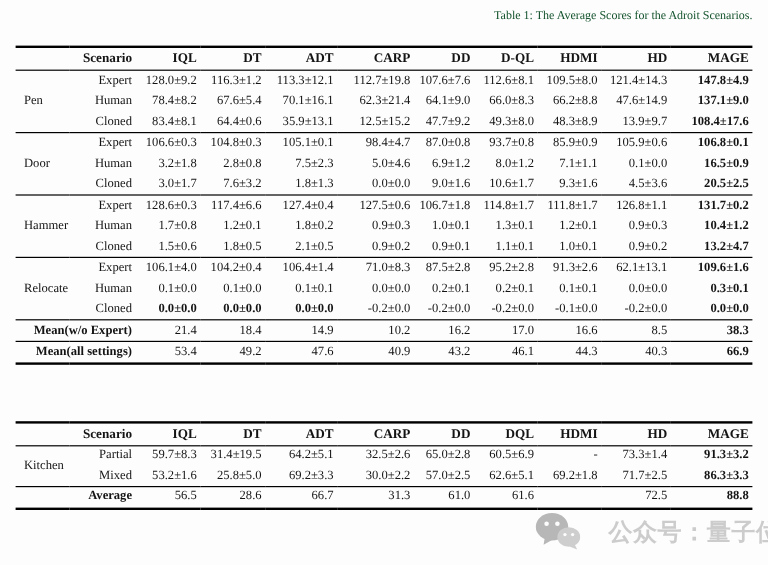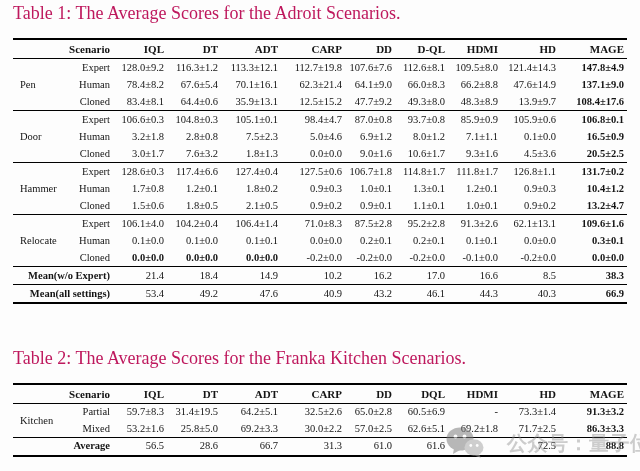--- a/index.html
+++ b/index.html
@@ -5,21 +5,21 @@
   html,body{margin:0;padding:0;}
   body{
     width:640px;height:471px;position:relative;overflow:hidden;
     background:#fdfdfd;color:#141414;
     font-family:"Liberation Serif", serif;
   }
   .tbl-block{position:absolute;left:13px;width:614px;}
   #t1-block{top:6px;}
   #t2-block{top:351px;}
   .tbl-title{
-    text-align:left;font-size:18px;line-height:15px;margin:0 0 17px 0;color:#be185d;
+    text-align:right;font-size:10px;line-height:15px;margin:0 0 17px 0;color:#14532d;
   }
   table{
     border-collapse:collapse;width:100%;table-layout:fixed;
     border-top:2.5px solid #000;border-bottom:2.5px solid #000;
     font-size:10.5px;color:#141414;
   }
   thead tr{border-bottom:1.5px solid #000;}
   tbody{border-top:1px solid #000;}
   tfoot tr{border-top:1px solid #000;}
   th{font-weight:bold;font-size:11px;height:18px;padding:0;}
@@ -257,21 +257,20 @@
           <td class="num">46.1</td>
           <td class="num">44.3</td>
           <td class="num">40.3</td>
           <td class="num">66.9</td>
         </tr>
       </tfoot>
     </table>
 </section>
 
 <section class="tbl-block" id="t2-block">
-  <p class="tbl-title">Table 2: The Average Scores for the Franka Kitchen Scenarios.</p>
   <table>
     <colgroup>
       <col class="c-group">
         <col class="c-setting">
       <col class="c1">
         <col class="c2">
         <col class="c3">
         <col class="c4">
         <col class="c5">
       <col class="c6">

